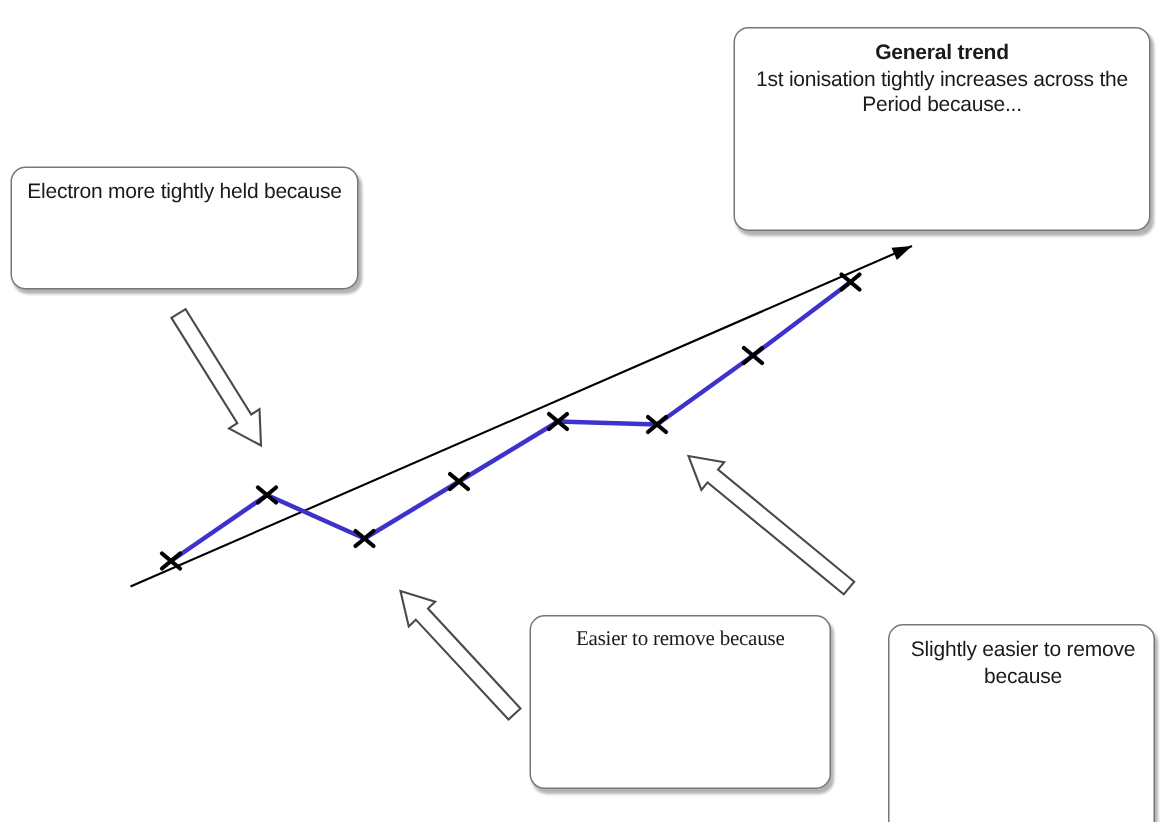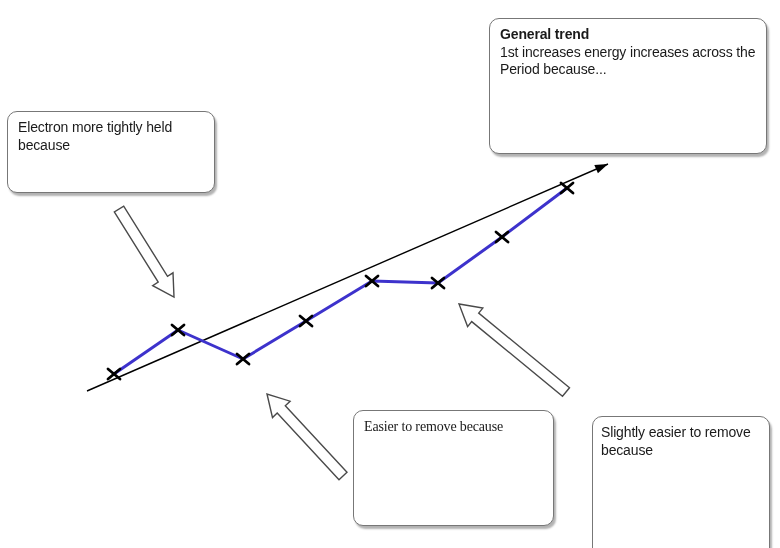--- a/index.html
+++ b/index.html
@@ -25,24 +25,25 @@
     box-sizing: border-box;
     background: #ffffff;
     border: 1.6px solid #777777;
     border-radius: 10px;
     box-shadow: 2px 3px 2px rgba(0,0,0,0.30);
     padding: 7px 10px;
     font-size: 14px;
     line-height: 1.25;
     color: #1a1a1a;
     letter-spacing: -0.15px;
+    text-align: center;
   }
   .box-title { font-weight: bold; }
   .box-general  { left: 489px; top: 18px;  width: 278px; height: 136px; }
-  .box-tightly  { left: 7px;   top: 111px; width: 208px; height: 82px;  }
+  .box-tightly  { left: 7px;   top: 111px; width: 232px; height: 82px;  }
   .box-easier   { left: 353px; top: 410px; width: 201px; height: 116px; font-family: Liberation Serif, serif; }
   .box-slightly { left: 592px; top: 371px; width: 178px; height: 142px; padding-left: 8px; padding-right: 6px; margin-top: 45px; }
 </style>
 </head>
 <body>
 
 <div class="canvas">
 
   <svg width="780" height="548" viewBox="0 0 780 548" xmlns="http://www.w3.org/2000/svg">
       <line x1="87" y1="391" x2="608" y2="164" stroke="#000000" stroke-width="1.4"></line>
@@ -64,21 +65,21 @@
       <line x1="496" y1="242" x2="508" y2="232" stroke="#000000" stroke-width="2.8" stroke-linecap="round"></line>
       <line x1="561" y1="183" x2="573" y2="193" stroke="#000000" stroke-width="2.8" stroke-linecap="round"></line>
       <line x1="561" y1="193" x2="573" y2="183" stroke="#000000" stroke-width="2.8" stroke-linecap="round"></line>
       <polygon points="114.3,211.9 158.2,282.1 152.7,285.6 174,297 173,272.8 167.5,276.3 123.7,206.1" fill="#ffffff" stroke="#4a4a4a" stroke-width="1.4" stroke-linejoin="miter"></polygon>
       <polygon points="347,472.3 285.3,405.7 290.1,401.2 267,394 272.5,417.6 277.2,413.1 339,479.7" fill="#ffffff" stroke="#4a4a4a" stroke-width="1.4" stroke-linejoin="miter"></polygon>
       <polygon points="569.5,387.8 478.7,313.1 482.8,308.1 459,304 467.6,326.6 471.7,321.6 562.5,396.2" fill="#ffffff" stroke="#4a4a4a" stroke-width="1.4" stroke-linejoin="miter"></polygon>
     </svg>
 
   <div class="box box-general">
     <div class="box-title">General trend</div>
-    <div class="box-text">1st increases energy increases across the Period because...</div>
+    <div class="box-text">1st ionisation tightly increases across the Period because...</div>
   </div>
 
   <div class="box box-tightly">
     <div class="box-text">Electron more tightly held because</div>
   </div>
 
   <div class="box box-easier">
     <div class="box-text">Easier to remove because</div>
   </div>
 

